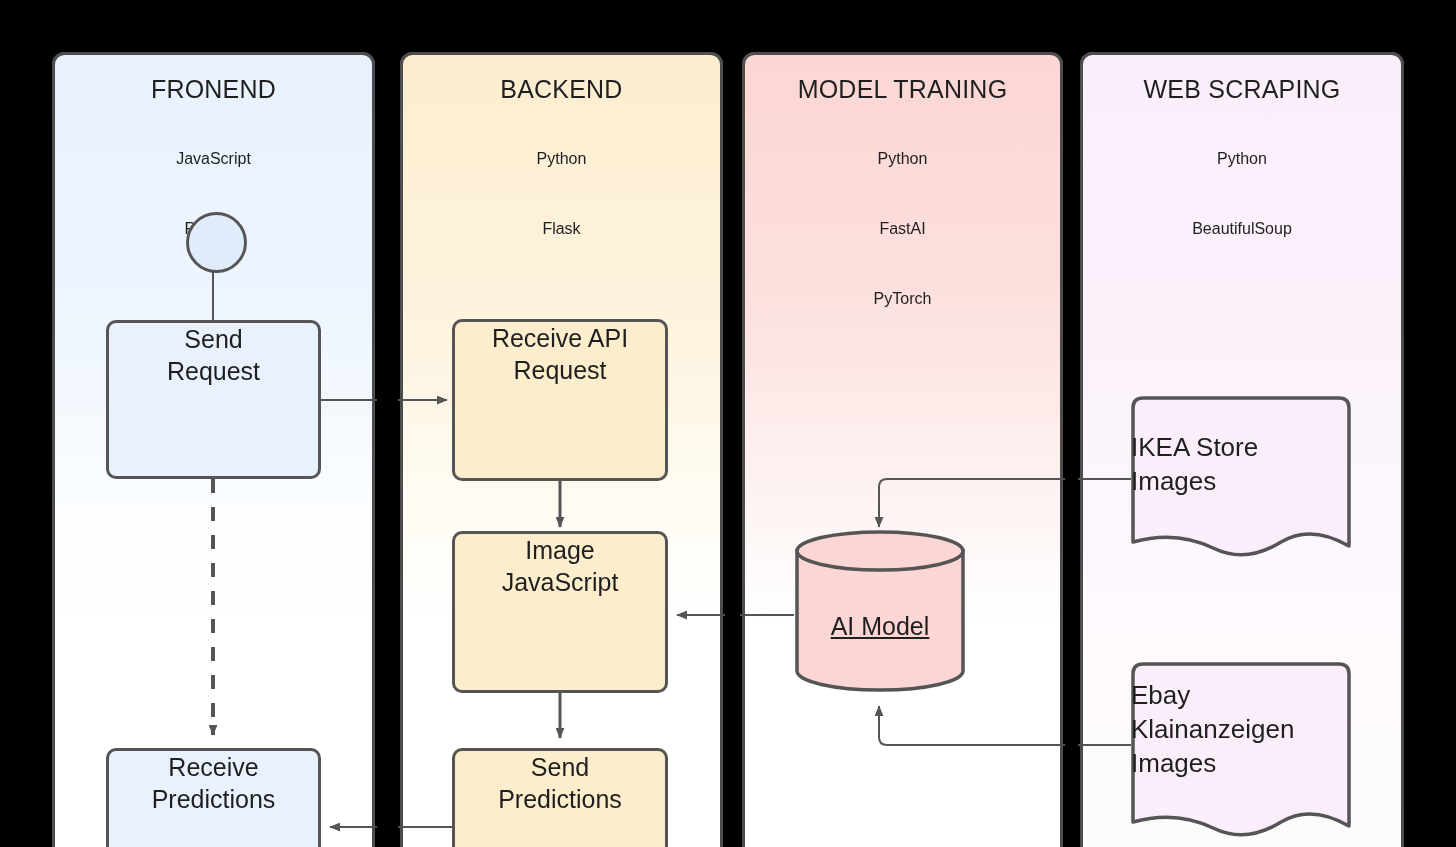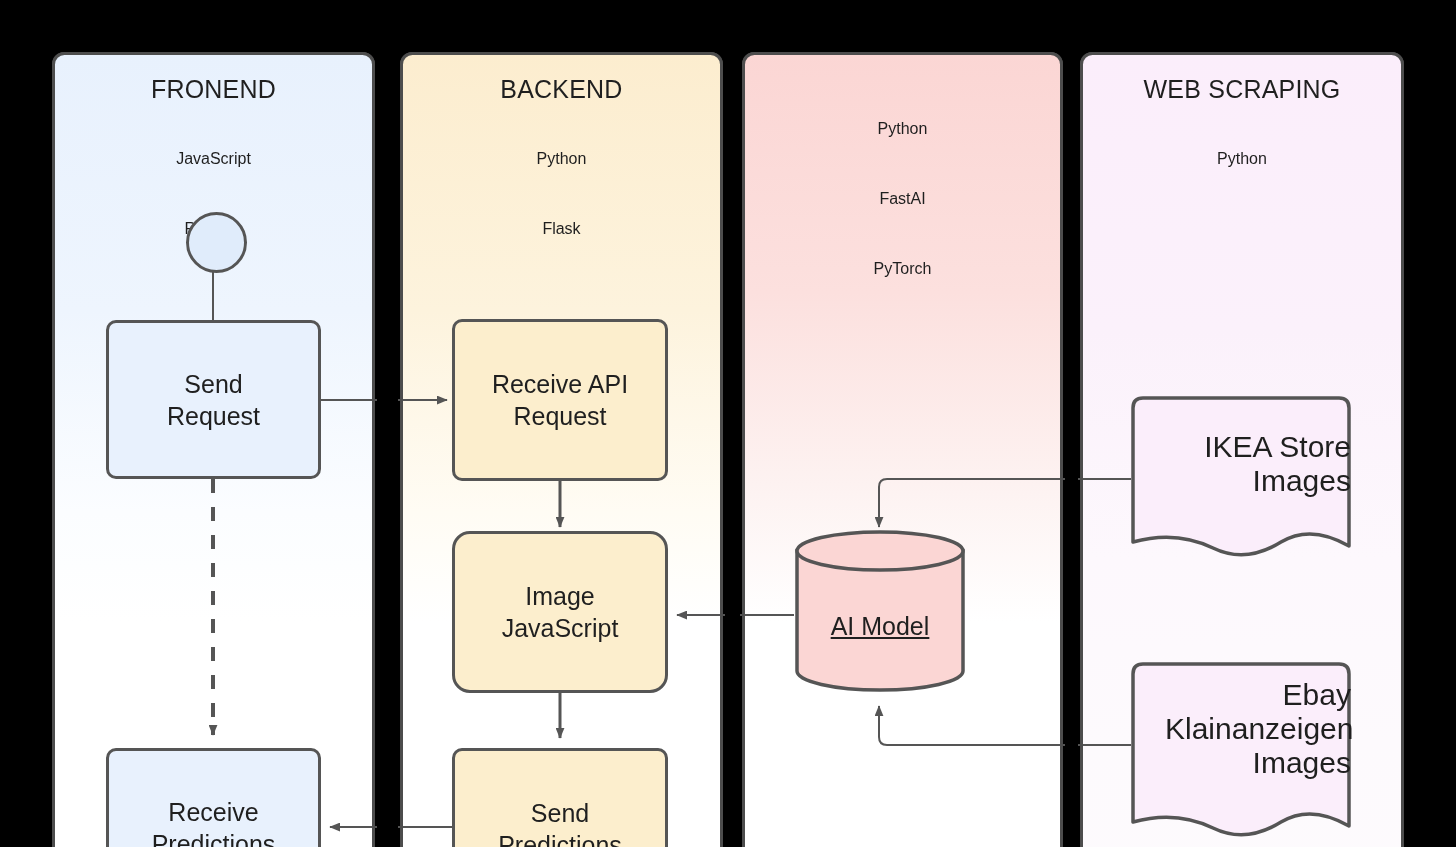--- a/index.html
+++ b/index.html
@@ -17,31 +17,31 @@
   #lane1{left:400px;width:323px;}
   #lane2{left:742px;width:321px;}
   #lane3{left:1080px;width:324px;}
 
   #lane0 .lanebg{background:linear-gradient(180deg,#e8f1fd 0%,#eef5fe 28%,#fbfdff 50%,#ffffff 62%,#ffffff 100%);}
   #lane1 .lanebg{background:linear-gradient(180deg,#fcedcf 0%,#fdf3dd 28%,#fffcf4 50%,#ffffff 62%,#ffffff 100%);}
   #lane2 .lanebg{background:linear-gradient(180deg,#fbd6d4 0%,#fce0de 26%,#fdf3f2 48%,#ffffff 62%,#ffffff 100%);}
   #lane3 .lanebg{background:linear-gradient(180deg,#fbeefb 0%,#fbf1fb 30%,#fdf8fd 55%,#fdfafd 75%,#fdfbfd 100%);}
 
   .node{position:absolute;box-sizing:border-box;border:3px solid #555;border-radius:10px;
-        display:flex;align-items:center;justify-content:center;text-align:center;
+        display:flex;align-items:flex-start;justify-content:center;text-align:center;
         font-size:25px;line-height:32px;color:#1f1f1f;}
   .n-blue{background:#e8f1fd;}
   .n-amber{background:#fceecd;}
 
   .startcircle{position:absolute;border:3px solid #555;border-radius:50%;background:#e0ecfb;}
 
   svg.ov{position:absolute;left:0;top:0;width:1456px;height:847px;pointer-events:none;}
 
   .doc{position:absolute;}
-  .doc .lbl{position:absolute;left:0;right:0;text-align:right;font-size:30px;line-height:34px;color:#1f1f1f;}
+  .doc .lbl{position:absolute;left:0;right:0;text-align:left;font-size:26px;line-height:34px;color:#1f1f1f;}
   .cyl{position:absolute;}
   .cyl .lbl{position:absolute;left:0;right:0;text-align:center;font-size:25px;color:#1f1f1f;}
 </style>
 </head>
 <body>
 
 <div id="stage">
 
   <div class="lane" id="lane0">
     <div class="lanebg"></div>
@@ -57,31 +57,33 @@
     <div class="hdr">
       <div class="t">BACKEND</div>
       <div class="s">Python</div>
       <div class="s">Flask</div>
     </div>
   </div>
 
   <div class="lane" id="lane2">
     <div class="lanebg"></div>
     <div class="hdr">
+      <div class="t">MODEL TRANING</div>
       <div class="s">Python</div>
       <div class="s">FastAI</div>
       <div class="s">PyTorch</div>
     </div>
   </div>
 
   <div class="lane" id="lane3">
     <div class="lanebg"></div>
     <div class="hdr">
       <div class="t">WEB SCRAPING</div>
       <div class="s">Python</div>
+      <div class="s">BeautifulSoup</div>
     </div>
   </div>
 
   <svg class="ov" viewBox="0 0 1456 847">
     <defs>
       <marker id="ah" markerWidth="11" markerHeight="9" refX="10.2" refY="4.5" orient="auto" markerUnits="userSpaceOnUse">
         <path d="M0,0 L11,4.5 L0,9 z" fill="#555"></path>
       </marker>
     </defs>
 
@@ -134,21 +136,21 @@
     </div>
   </div>
 
   <div class="node n-amber" style="left:452px;top:319px;width:216px;height:162px;">
     <div>
       <div>Receive API</div>
       <div>Request</div>
     </div>
   </div>
 
-  <div class="node n-amber" style="left:452px;top:531px;width:216px;height:162px;border-radius:18px;">
+  <div class="node n-amber" style="left:452px;top:531px;width:216px;height:162px;">
     <div>
       <div>Image</div>
       <div>JavaScript</div>
     </div>
   </div>
 
   <div class="node n-amber" style="left:452px;top:748px;width:216px;height:162px;">
     <div>
       <div>Send</div>
       <div>Predictions</div>
@@ -172,20 +174,20 @@
       <div>IKEA  Store</div>
       <div>Images</div>
     </div>
   </div>
 
   <div class="doc" style="left:1131px;top:662px;width:220px;height:182px;">
     <svg width="222" height="184" viewBox="0 0 222 184">
       <path d="M2,12 Q2,2 12,2 L208,2 Q218,2 218,12 L218,164
                Q180,142 150,160 Q115,182 82,166 Q45,148 2,160 Z" fill="#fbeefb" stroke="#555" stroke-width="3.5" stroke-linejoin="round"></path>
     </svg>
-    <div class="lbl" style="top:16px;padding-left:34px;">
+    <div class="lbl" style="top:16px;">
       <div>Ebay</div>
       <div>Klainanzeigen</div>
       <div>Images</div>
     </div>
   </div>
 
 </div>
 
 </body></html>

